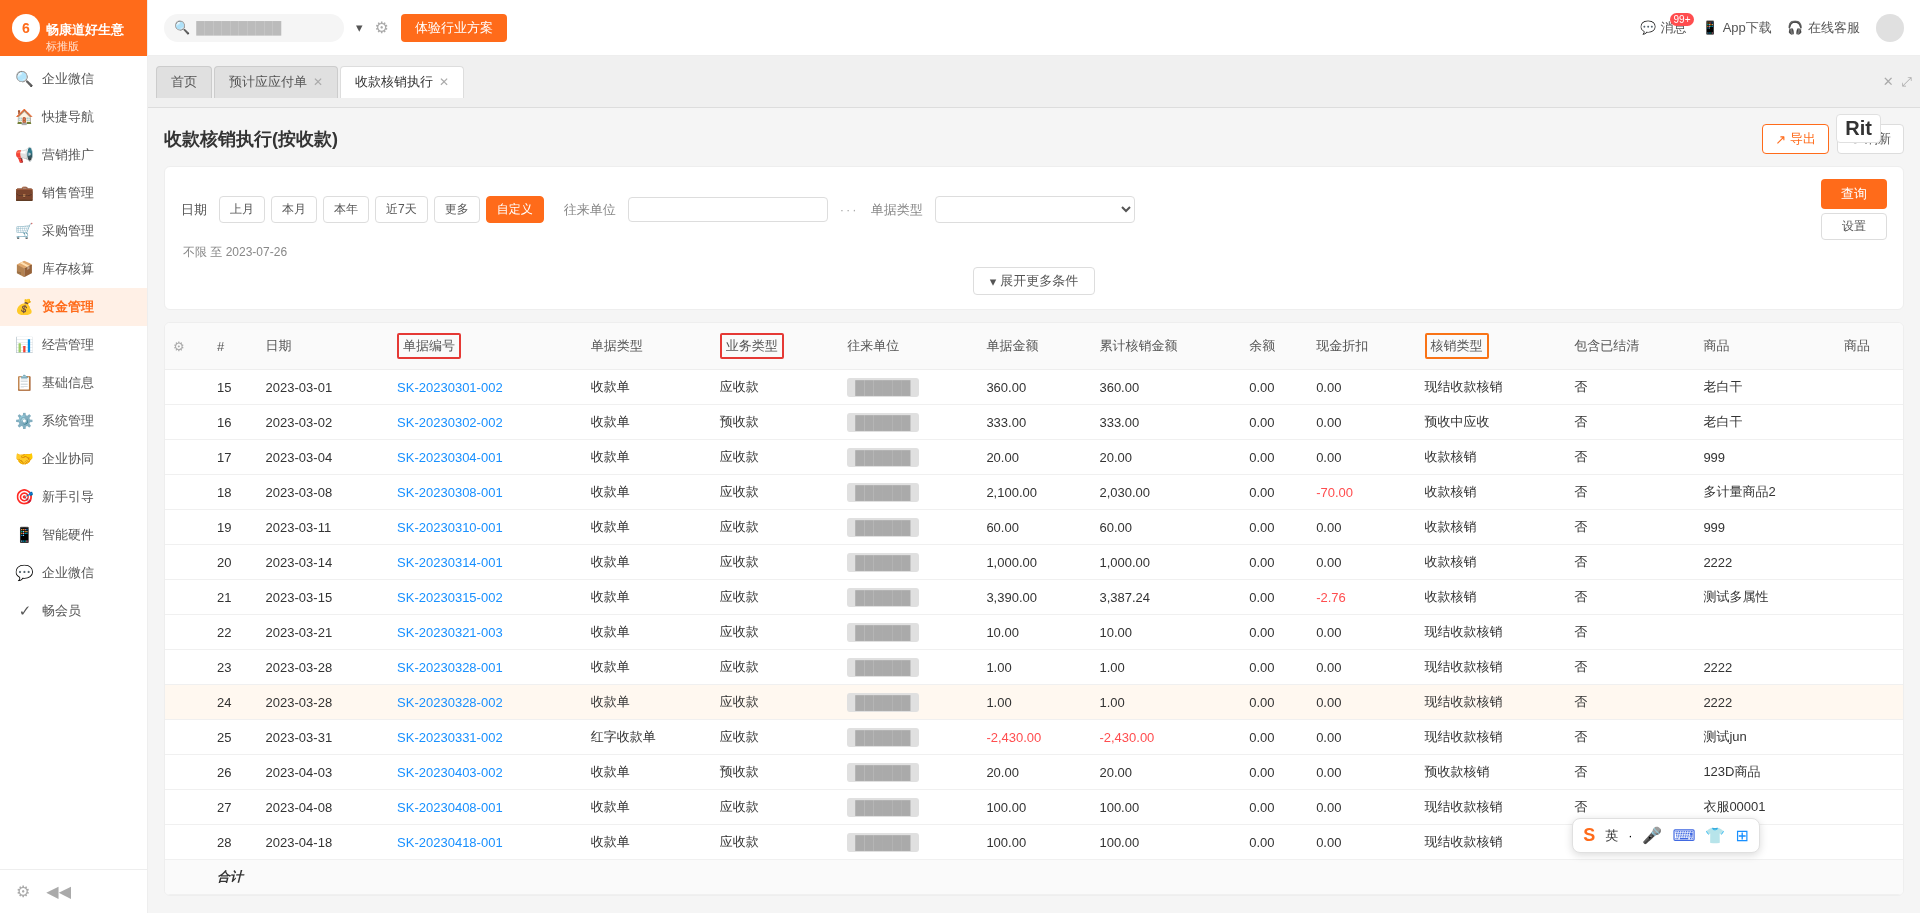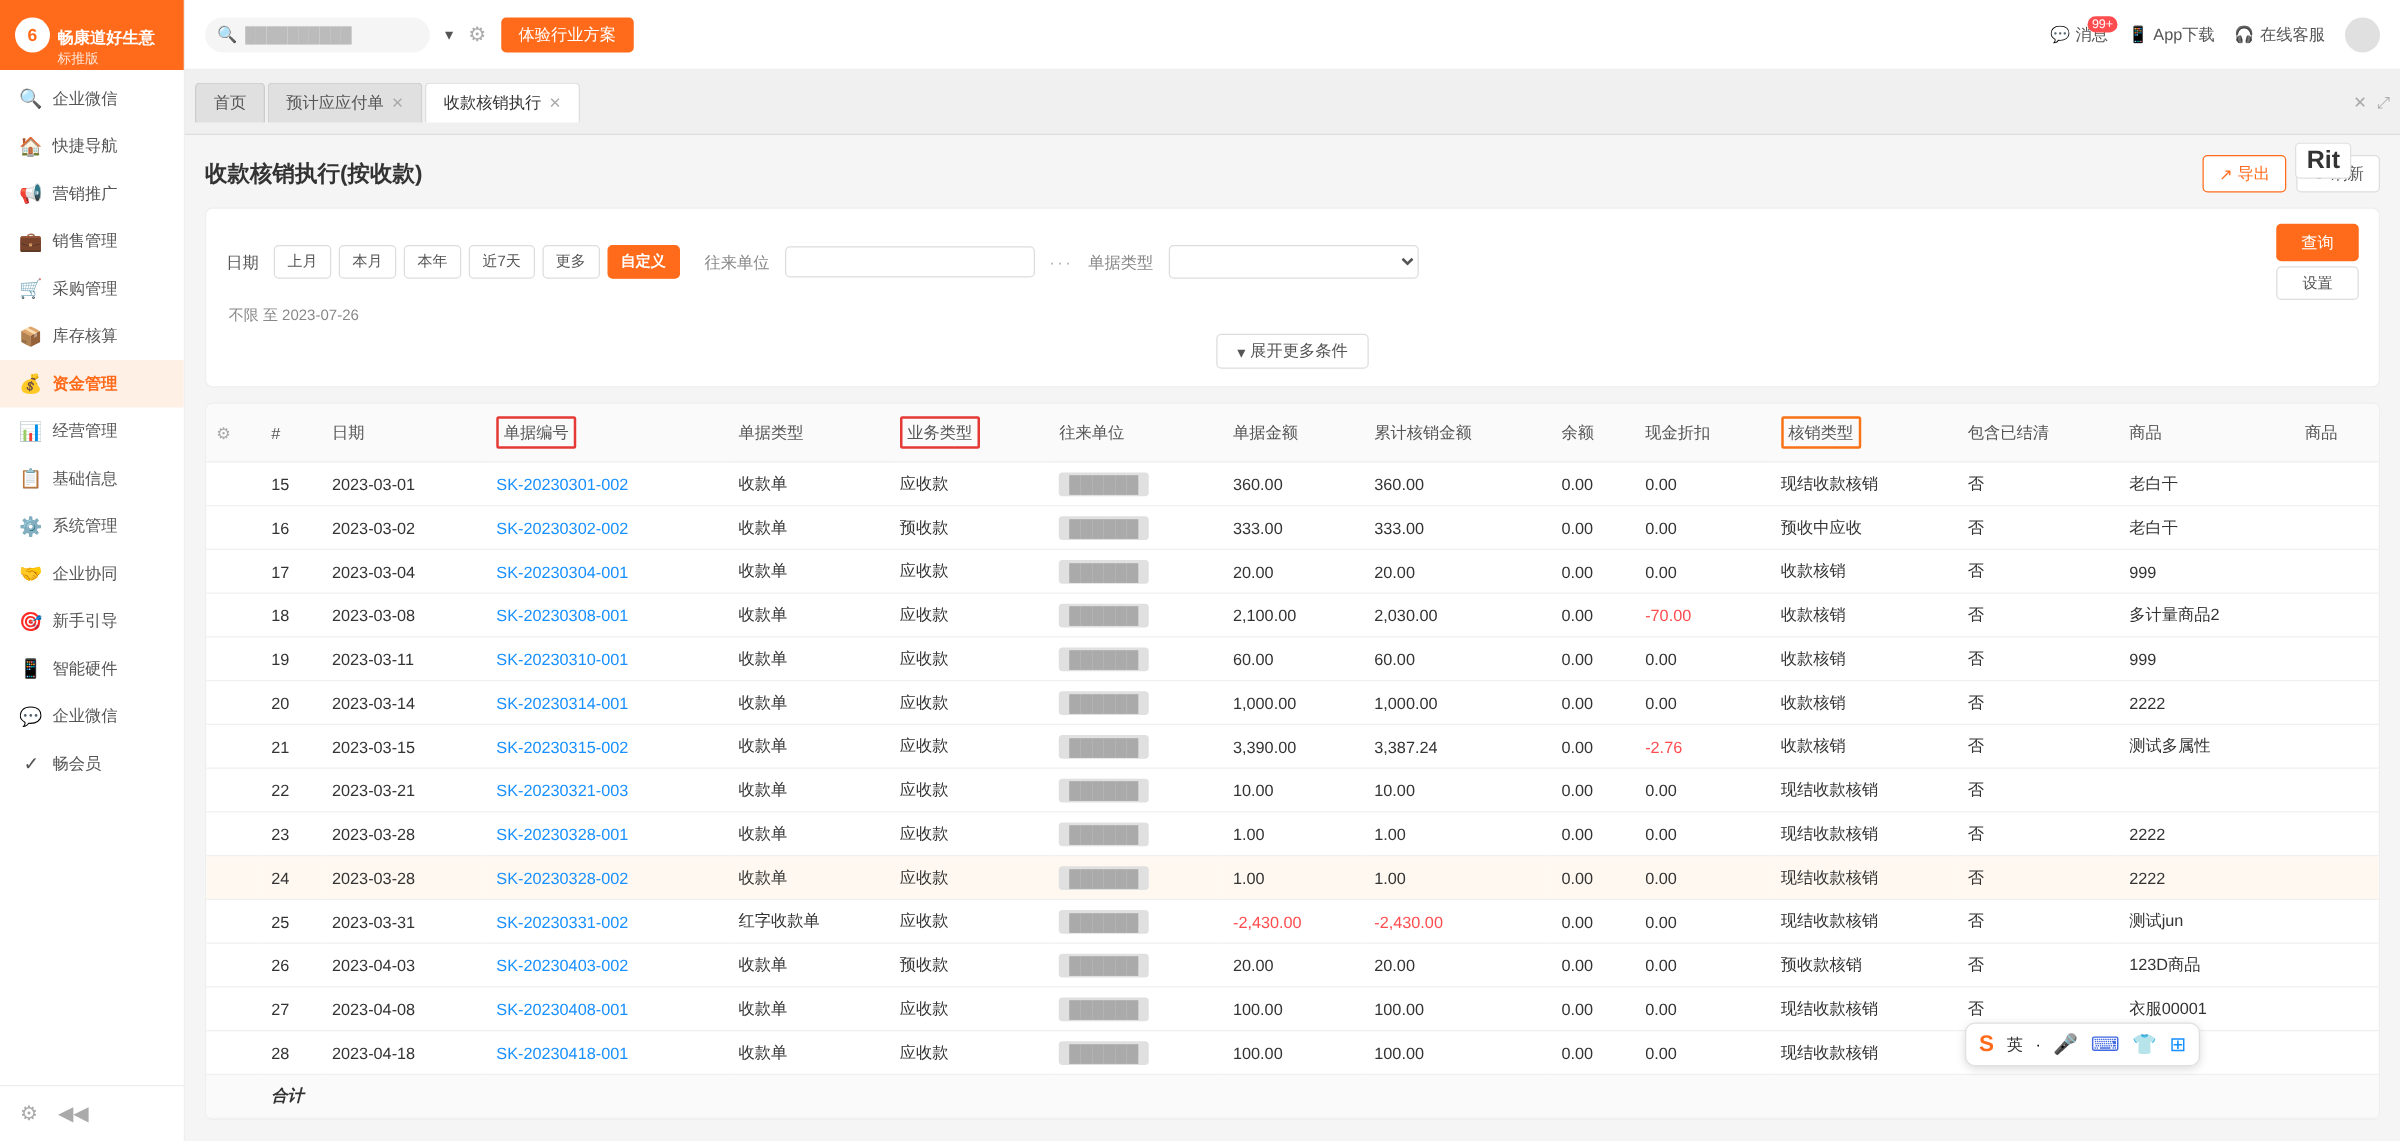--- a/index.html
+++ b/index.html
@@ -137,21 +137,21 @@
       border: 1px solid #eee;
     }
     .filter-row { display: flex; align-items: center; gap: 12px; flex-wrap: wrap; }
     .filter-label { color: #555; white-space: nowrap; }
     .filter-date-btns { display: flex; gap: 6px; }
     .filter-date-btn {
       border: 1px solid #ddd; background: #fff;
       border-radius: 4px; padding: 4px 10px;
       cursor: pointer; color: #555; font-size: 12px;
     }
-    .filter-date-btn.custom { background: #ff6b1a; color: #fff; border-color: #ff6b1a; font-weight: bold; }
+    .filter-date-btn.custom { background: #ff6b1a; color: #fff; border-color: #ff6b1a; }
     .filter-input {
       border: 1px solid #ddd; border-radius: 4px;
       padding: 4px 10px; color: #555; background: #fff;
       min-width: 120px;
     }
     .filter-select {
       border: 1px solid #ddd; border-radius: 4px;
       padding: 4px 10px; color: #555; background: #fff;
       min-width: 120px;
     }

